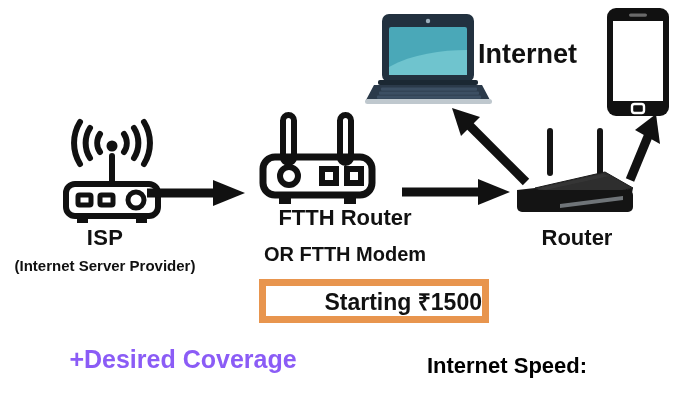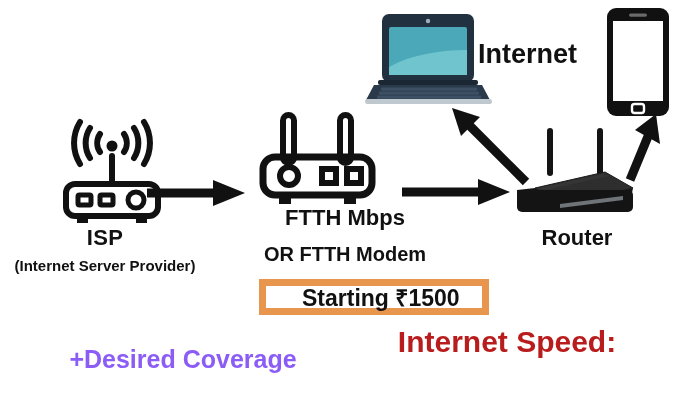--- a/index.html
+++ b/index.html
@@ -51,45 +51,44 @@
   }
   
   #internet-title {
     left: 478px; top: 39px; width: 160px;
     font-size: 27px; text-align: left;
   }
   
   #price-box {
     position: absolute;
     left: 259px; top: 279px;
-    width: 230px; height: 36px;
+    width: 230px; height: 44px;
     border: 7px solid #E8954E;
     background: #ffffff;
     box-sizing: border-box;
     display: flex;
     align-items: center;
-    justify-content: flex-start;
-    padding-left: 36px;
+    justify-content: flex-end;
   }
   #price-text {
     font-family: "Liberation Sans", sans-serif;
     font-weight: bold;
     font-size: 23px;
     color: #111111;
     white-space: nowrap;
   }
   
   #coverage {
     left: 18px; top: 345px; width: 330px;
     font-size: 25px; color: #8b5cf6; text-align: center;
   }
   
   #speed {
-    left: 352px; top: 322px; width: 310px;
-    font-size: 30px; color: #b91c1c;
+    left: 352px; top: 351px; width: 310px;
+    font-size: 22px; color: #000000;
     line-height: 1.35; text-align: center;
     white-space: normal;
   }
   svg { display: block; overflow: visible; }
 </style>
 </head>
 <body>
 
 <div id="canvas">
 
@@ -142,21 +141,21 @@
       <circle cx="34" cy="63" r="9" fill="none" stroke="#111111" stroke-width="6"></circle>
 
       <rect x="67" y="56" width="14" height="14" fill="none" stroke="#111111" stroke-width="6"></rect>
       <rect x="92" y="56" width="14" height="14" fill="none" stroke="#111111" stroke-width="6"></rect>
 
       <rect x="24" y="82" width="12" height="9" fill="#111111"></rect>
       <rect x="89" y="82" width="12" height="9" fill="#111111"></rect>
     </svg>
   </div>
 
-  <div class="lbl" id="modem-title">FTTH Mbps</div>
+  <div class="lbl" id="modem-title">FTTH Router</div>
   <div class="lbl" id="modem-sub">OR FTTH Modem</div>
 
   <div class="node" style="left:400px; top:177px;">
     <svg width="115" height="30" viewBox="0 0 115 30">
       <line x1="2" y1="15" x2="82" y2="15" stroke="#111111" stroke-width="9" stroke-linecap="butt"></line>
       <polygon points="78,2 110,15 78,28" fill="#111111"></polygon>
     </svg>
   </div>
 
   <div class="node" style="left:505px; top:128px;">

